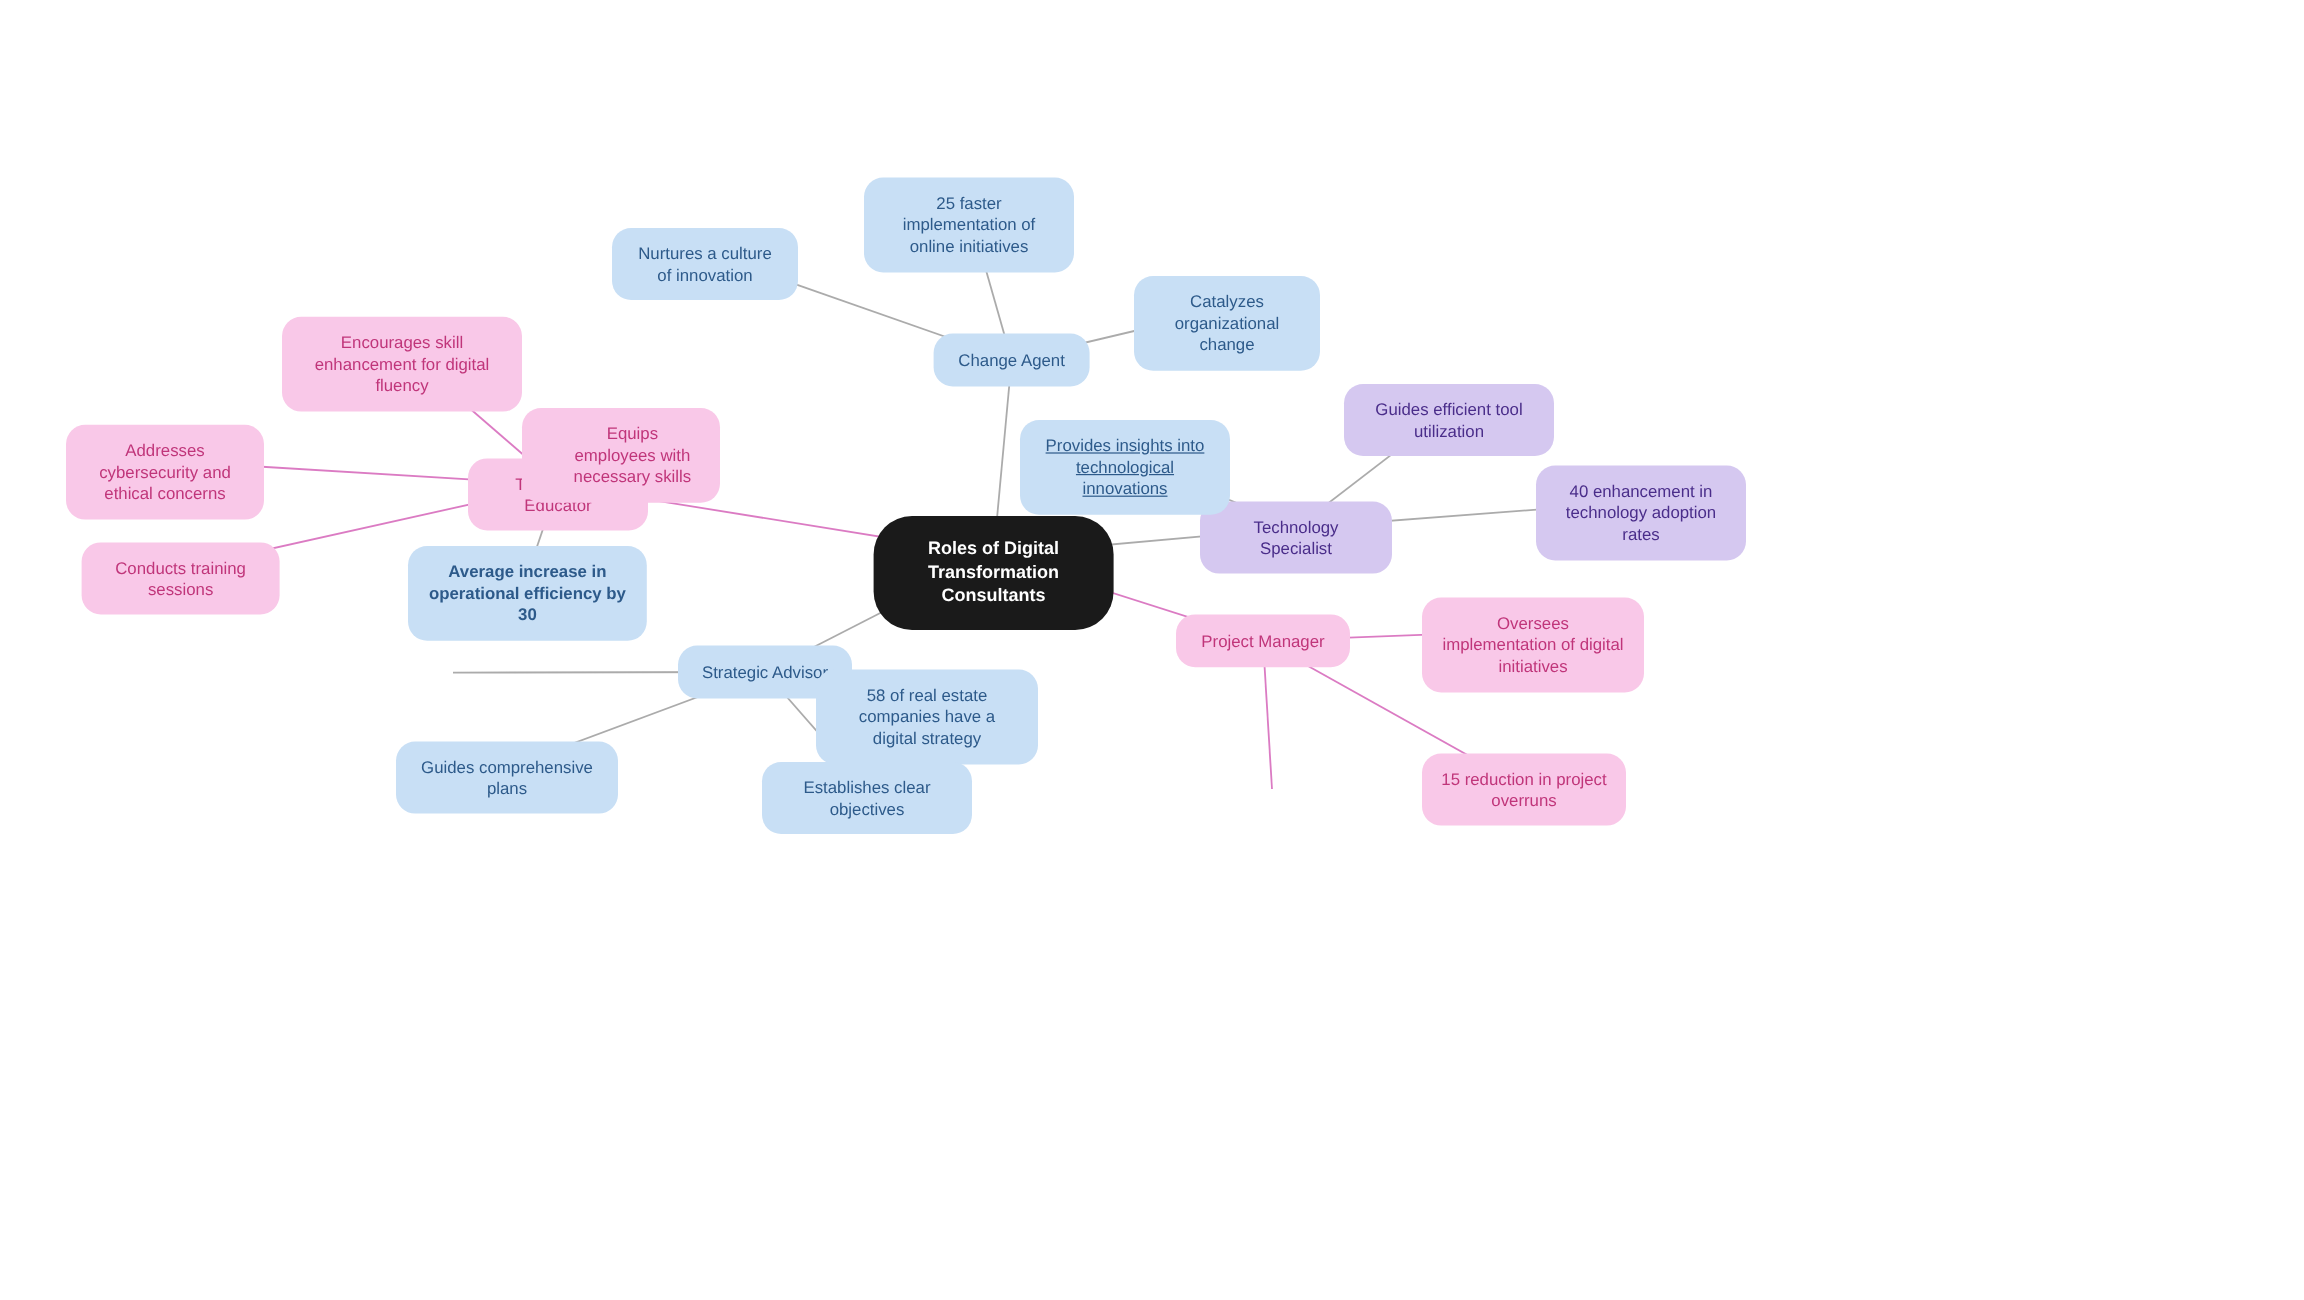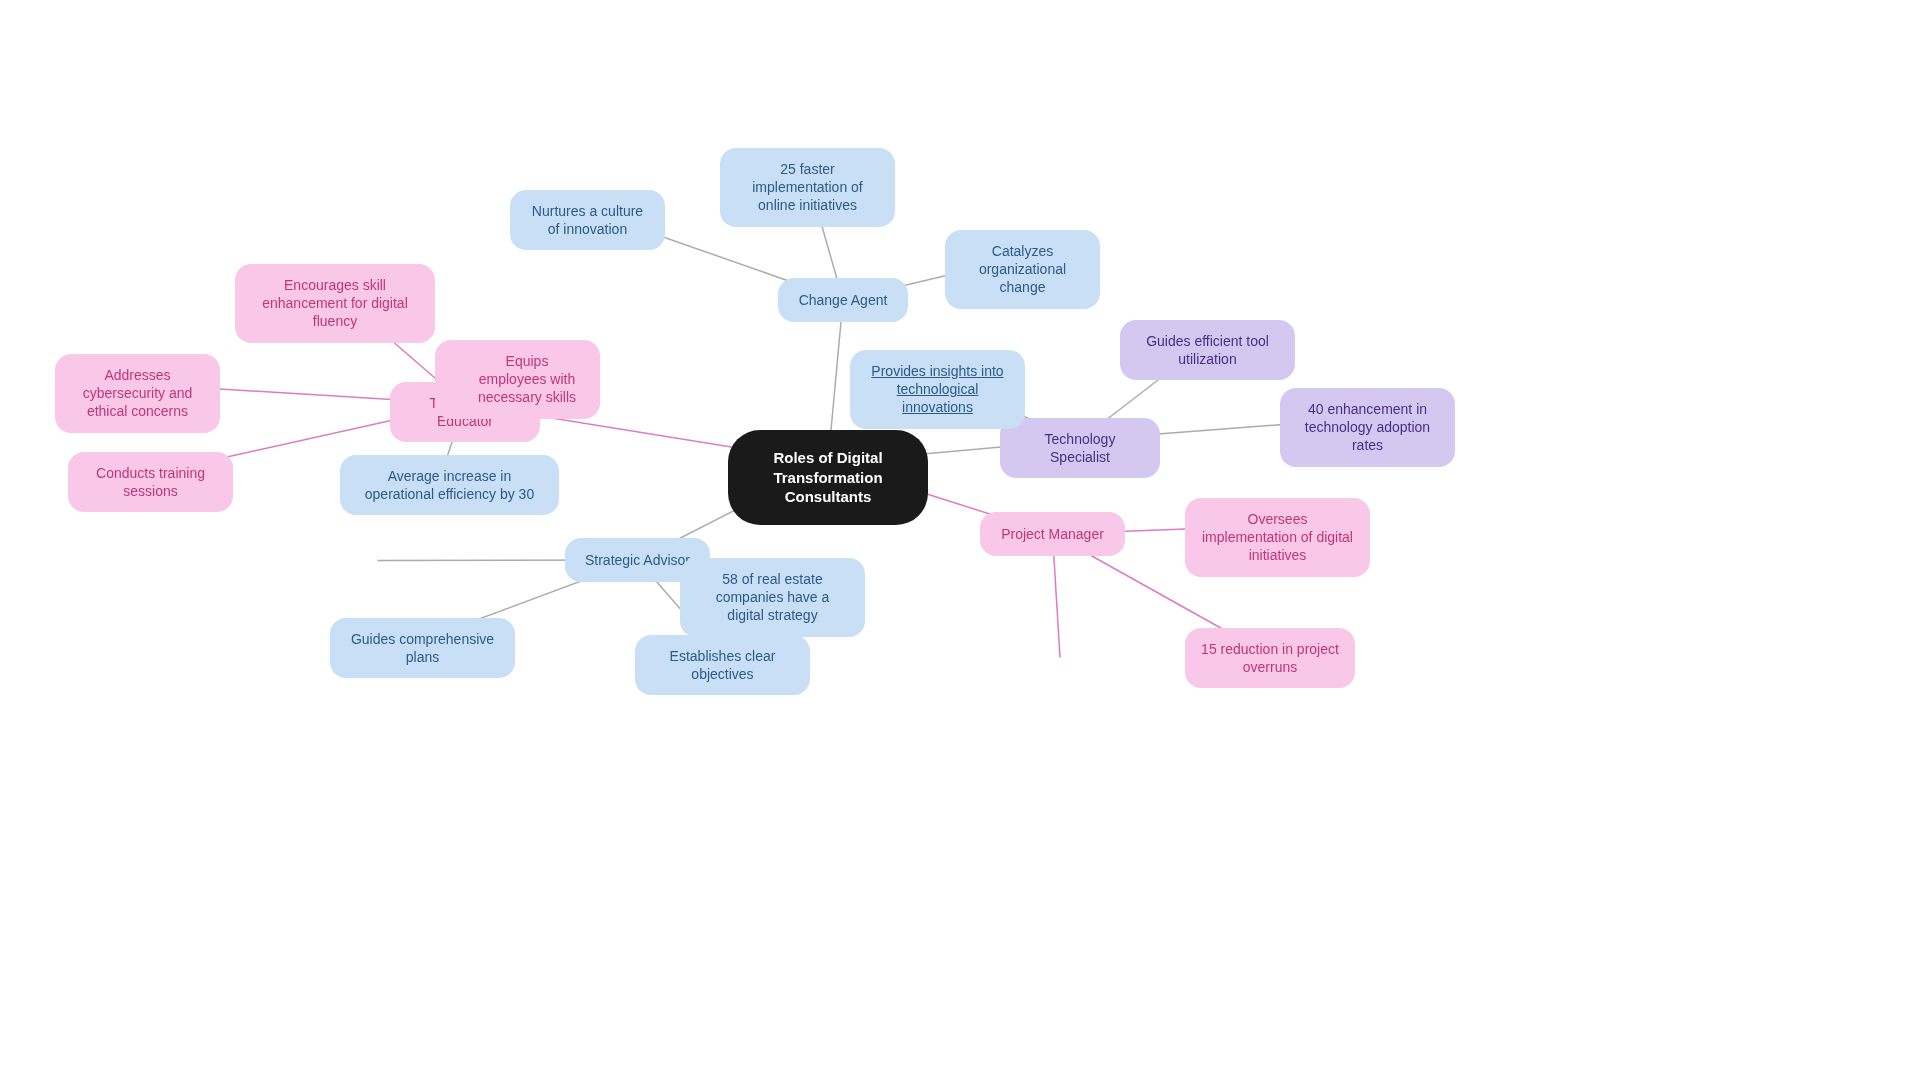--- a/index.html
+++ b/index.html
@@ -96,21 +96,21 @@
     <div class="node node-blue-light" style="left: 945px; top: 230px; width: 155px; min-height: 55px;">Catalyzes organizational change</div>
     <div class="node node-purple-light" style="left: 1000px; top: 418px; width: 160px; min-height: 44px;">Technology Specialist</div>
     <div class="node node-blue-light" style="left: 850px; top: 350px; width: 175px; min-height: 60px; text-decoration: underline;">Provides insights into technological innovations</div>
     <div class="node node-purple-light" style="left: 1120px; top: 320px; width: 175px; min-height: 44px;">Guides efficient tool utilization</div>
     <div class="node node-purple-light" style="left: 1280px; top: 388px; width: 175px; min-height: 60px;">40 enhancement in technology adoption rates</div>
     <div class="node node-pink" style="left: 235px; top: 264px; width: 200px; min-height: 55px;">Encourages skill enhancement for digital fluency</div>
     <div class="node node-pink" style="left: 390px; top: 382px; width: 150px; min-height: 44px;">Trainer and Educator</div>
     <div class="node node-pink" style="left: 435px; top: 340px; width: 165px; min-height: 55px; padding-left: 35px;">Equips employees with necessary skills</div>
     <div class="node node-pink" style="left: 55px; top: 354px; width: 165px; min-height: 60px;">Addresses cybersecurity and ethical concerns</div>
     <div class="node node-pink" style="left: 68px; top: 452px; width: 165px; min-height: 44px;">Conducts training sessions</div>
-    <div class="node node-blue-light" style="left: 340px; top: 455px; width: 219px; min-height: 60px;">Average increase in operational efficiency by 30</div>
+    <div class="node node-blue-light" style="left: 340px; top: 455px; width: 199px; min-height: 60px; font-weight: bold;">Average increase in operational efficiency by 30</div>
     <div class="node node-blue-light" style="left: 565px; top: 538px; width: 145px; min-height: 44px;">Strategic Advisor</div>
     <div class="node node-blue-light" style="left: 330px; top: 618px; width: 185px; min-height: 44px;">Guides comprehensive plans</div>
     <div class="node node-blue-light" style="left: 680px; top: 558px; width: 185px; min-height: 60px;">58 of real estate companies have a digital strategy</div>
     <div class="node node-blue-light" style="left: 635px; top: 635px; width: 175px; min-height: 44px;">Establishes clear objectives</div>
     <div class="node node-pink" style="left: 980px; top: 512px; width: 145px; min-height: 44px;">Project Manager</div>
     <div class="node node-pink" style="left: 1185px; top: 498px; width: 185px; min-height: 55px;">Oversees implementation of digital initiatives</div>
     <div class="node node-pink" style="left: 1185px; top: 628px; width: 170px; min-height: 55px;">15 reduction in project overruns</div>
   </div>
 
 </body></html>

